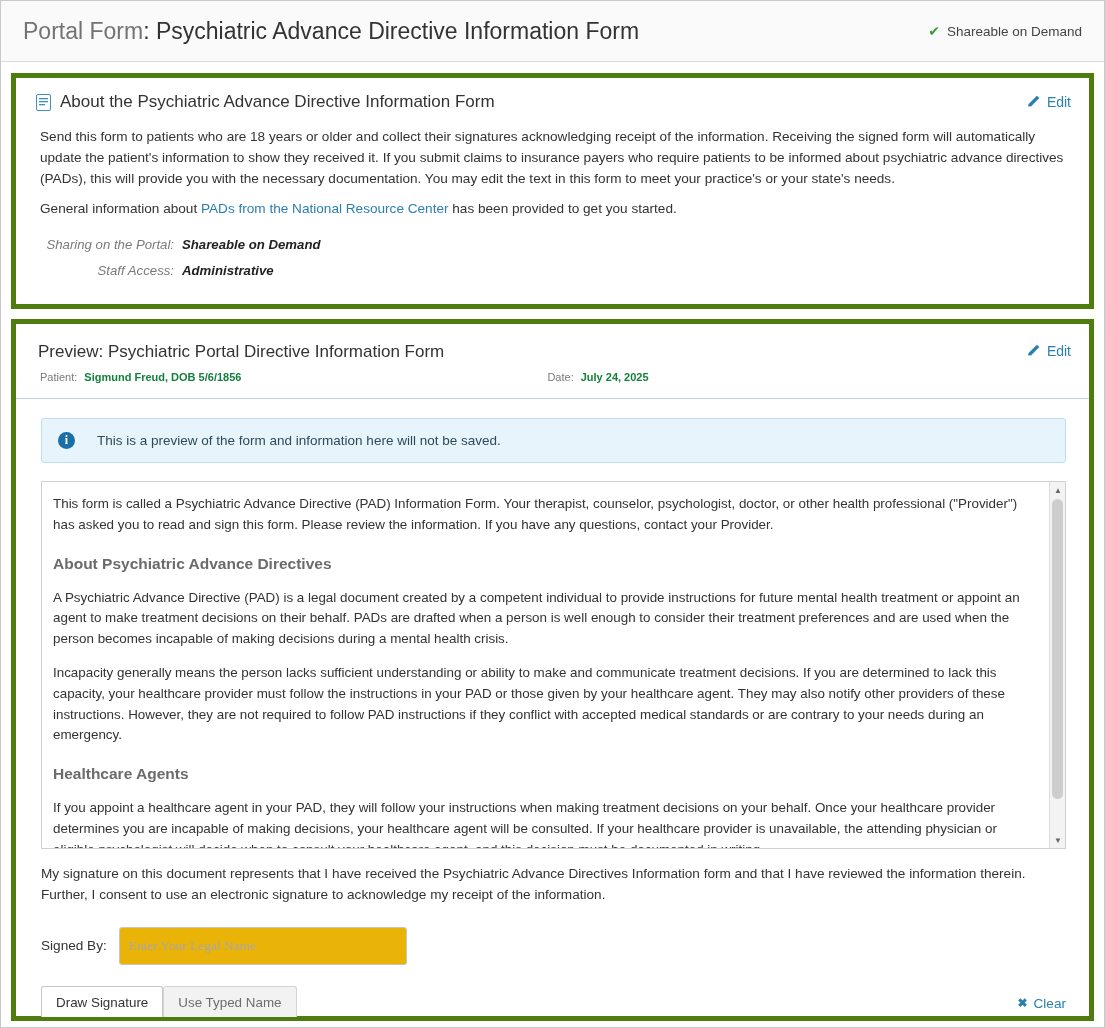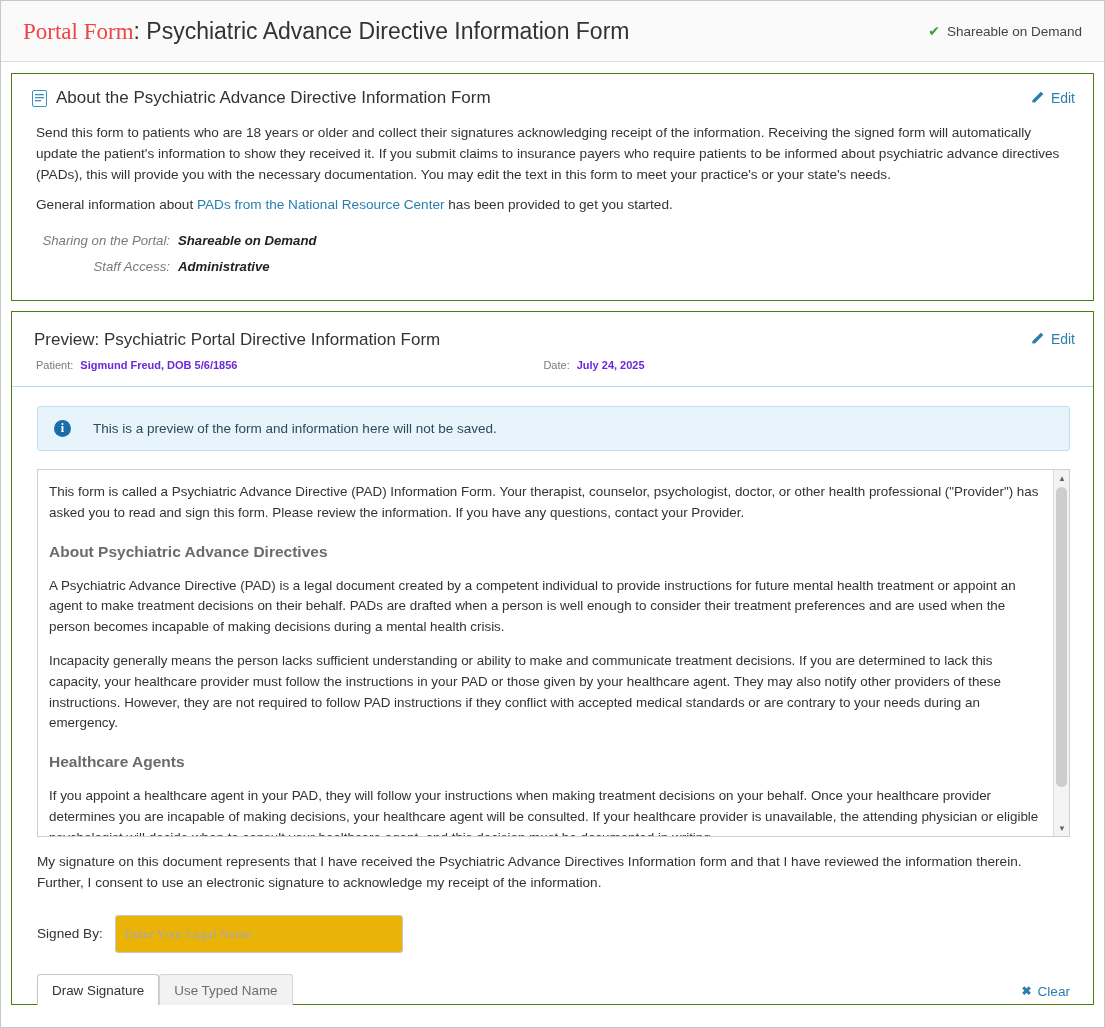--- a/index.html
+++ b/index.html
@@ -29,41 +29,40 @@
     padding: 0 22px 0 22px;
     position: relative;
   }
   .hdr-title {
     font-size: 23px;
     color: #333;
     font-weight: 400;
     white-space: nowrap;
   }
   .hdr-title .prefix {
-    color: #ef4444;
-    font-family: Liberation Serif, serif;
+    color: #737373;
   }
   .hdr-right {
     margin-left: auto;
     display: flex;
     align-items: center;
     font-size: 13.5px;
     color: #444;
   }
   .check-icon {
     color: #3a9c3a;
     font-size: 14px;
     margin-right: 7px;
     line-height: 1;
   }
 
   
   .card {
     background: #ffffff;
-    border: 1px solid #4d7c0f;
+    border: 5px solid #4d7c0f;
     margin: 10px 10px 0 10px;
     position: relative;
   }
   .card.first { margin-top: 11px; }
 
   .card-head {
     display: flex;
     align-items: center;
     padding: 14px 18px 8px 20px;
   }
@@ -143,21 +142,21 @@
     font-weight: 400;
   }
   .patient-row {
     display: flex;
     align-items: baseline;
     padding: 9px 22px 0 24px;
     font-size: 11px;
     position: relative;
   }
   .pr-label { color: #7a7a7a; margin-right: 7px; }
-  .pr-value { color: #6d28d9; font-weight: bold; }
+  .pr-value { color: #15803d; font-weight: bold; }
   .pr-date-label { color: #7a7a7a; margin-right: 7px; margin-left: 306px; }
 
   .preview-divider {
     height: 1px;
     background: #b9d7e6;
     margin: 15px 0 0 0;
   }
 
   .info-banner {
     margin: 19px 23px 0 25px;

